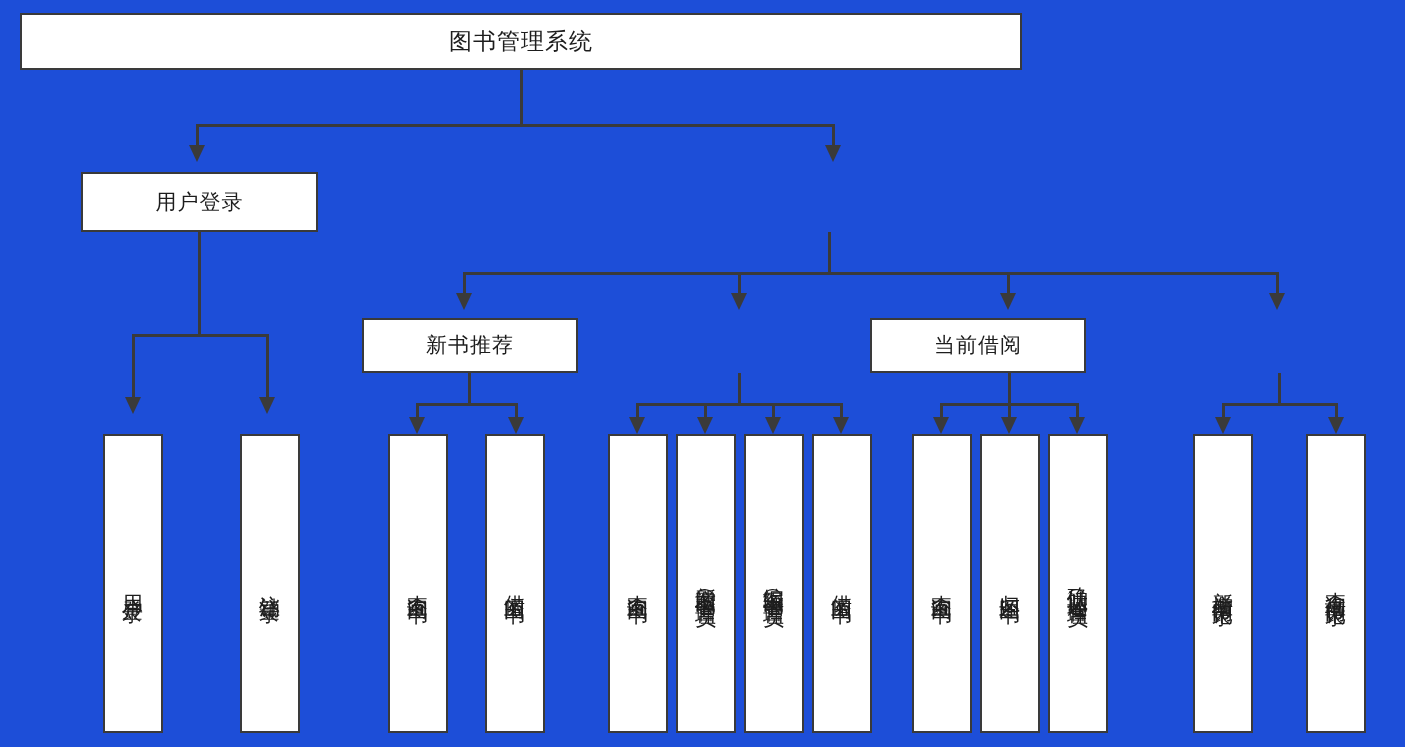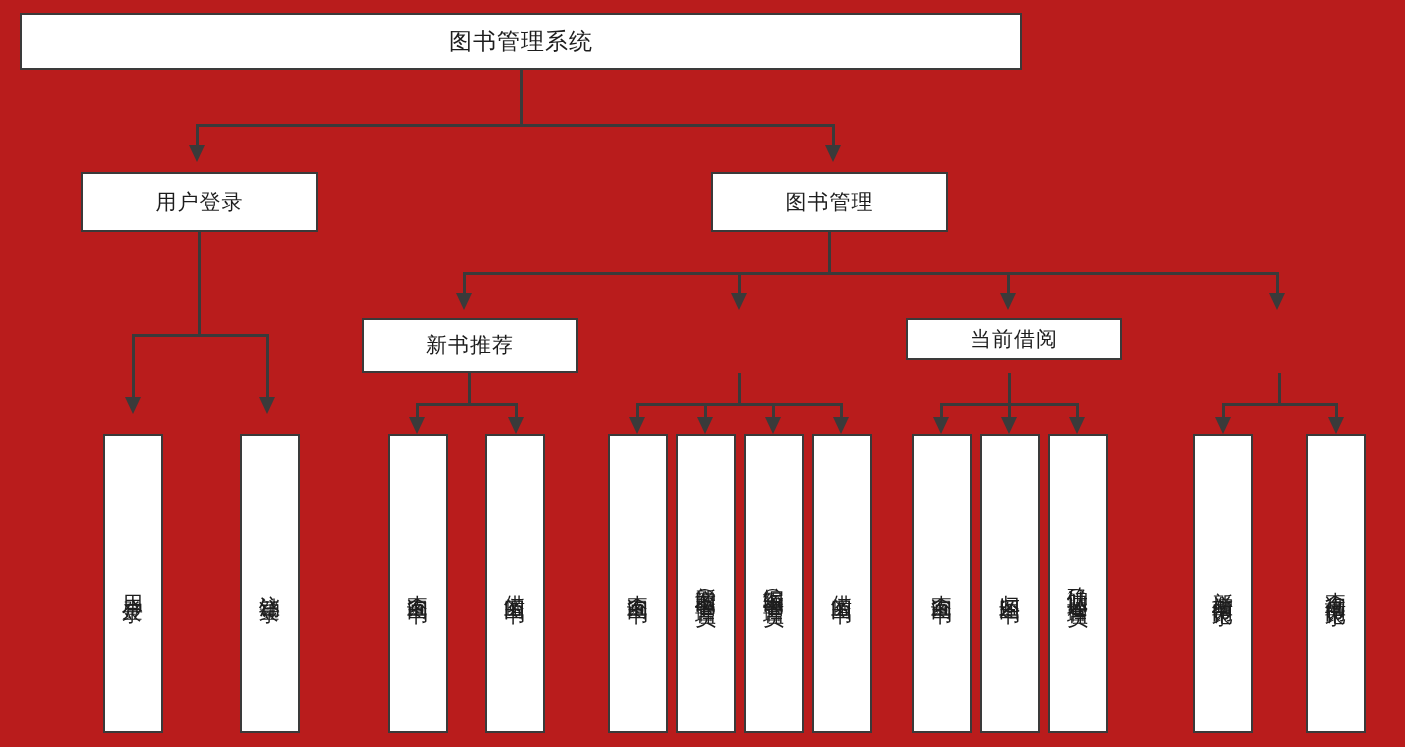--- a/index.html
+++ b/index.html
@@ -7,21 +7,21 @@
     padding: 0;
     background: #ffffff;
   }
   body {
     font-family: "Liberation Sans", "DejaVu Sans", sans-serif;
   }
   #canvas {
     position: relative;
     width: 1405px;
     height: 747px;
-    background: #b91c1c;
+    background: #1d4ed8;
     overflow: hidden;
   }
   
   .node {
     position: absolute;
     box-sizing: border-box;
     border: 2px solid #3a3a3a;
     background: #ffffff;
     display: flex;
     align-items: center;
@@ -84,23 +84,20 @@
   <div class="vline" style="left:520px; top:70px; width:3px; height:55px;"></div>
   <div class="hline" style="left:196px; top:124px; width:639px; height:3px;"></div>
   <div class="vline" style="left:196px; top:124px; width:3px; height:22px;"></div>
   <div class="arrow" style="left:189px; top:145px;"></div>
   <div class="vline" style="left:832px; top:124px; width:3px; height:22px;"></div>
   <div class="arrow" style="left:825px; top:145px;"></div>
 
   <div class="node" style="left:81px; top:172px; width:237px; height:60px;">
     <span>用户登录</span>
   </div>
-  <div class="node" style="left:711px; top:172px; width:237px; height:60px;">
-    <span>图书管理</span>
-  </div>
 
   <div class="vline" style="left:198px; top:232px; width:3px; height:104px;"></div>
   <div class="hline" style="left:132px; top:334px; width:137px; height:3px;"></div>
   <div class="vline" style="left:132px; top:334px; width:3px; height:64px;"></div>
   <div class="arrow" style="left:125px; top:397px;"></div>
   <div class="vline" style="left:266px; top:334px; width:3px; height:64px;"></div>
   <div class="arrow" style="left:259px; top:397px;"></div>
 
   <div class="vline" style="left:828px; top:232px; width:3px; height:42px;"></div>
   <div class="hline" style="left:463px; top:272px; width:816px; height:3px;"></div>
@@ -109,21 +106,21 @@
   <div class="vline" style="left:738px; top:272px; width:3px; height:22px;"></div>
   <div class="arrow" style="left:731px; top:293px;"></div>
   <div class="vline" style="left:1007px; top:272px; width:3px; height:22px;"></div>
   <div class="arrow" style="left:1000px; top:293px;"></div>
   <div class="vline" style="left:1276px; top:272px; width:3px; height:22px;"></div>
   <div class="arrow" style="left:1269px; top:293px;"></div>
 
   <div class="node" style="left:362px; top:318px; width:216px; height:55px;">
     <span>新书推荐</span>
   </div>
-  <div class="node" style="left:906px; top:318px; width:216px; height:42px;justify-content:center;">
+  <div class="node" style="left:870px; top:318px; width:216px; height:55px;justify-content:center;">
     <span>当前借阅</span>
   </div>
 
   <div class="vline" style="left:468px; top:373px; width:3px; height:32px;"></div>
   <div class="hline" style="left:416px; top:403px; width:102px; height:3px;"></div>
   <div class="vline" style="left:416px; top:403px; width:3px; height:15px;"></div>
   <div class="arrow" style="left:409px; top:417px;"></div>
   <div class="vline" style="left:515px; top:403px; width:3px; height:15px;"></div>
   <div class="arrow" style="left:508px; top:417px;"></div>
 

